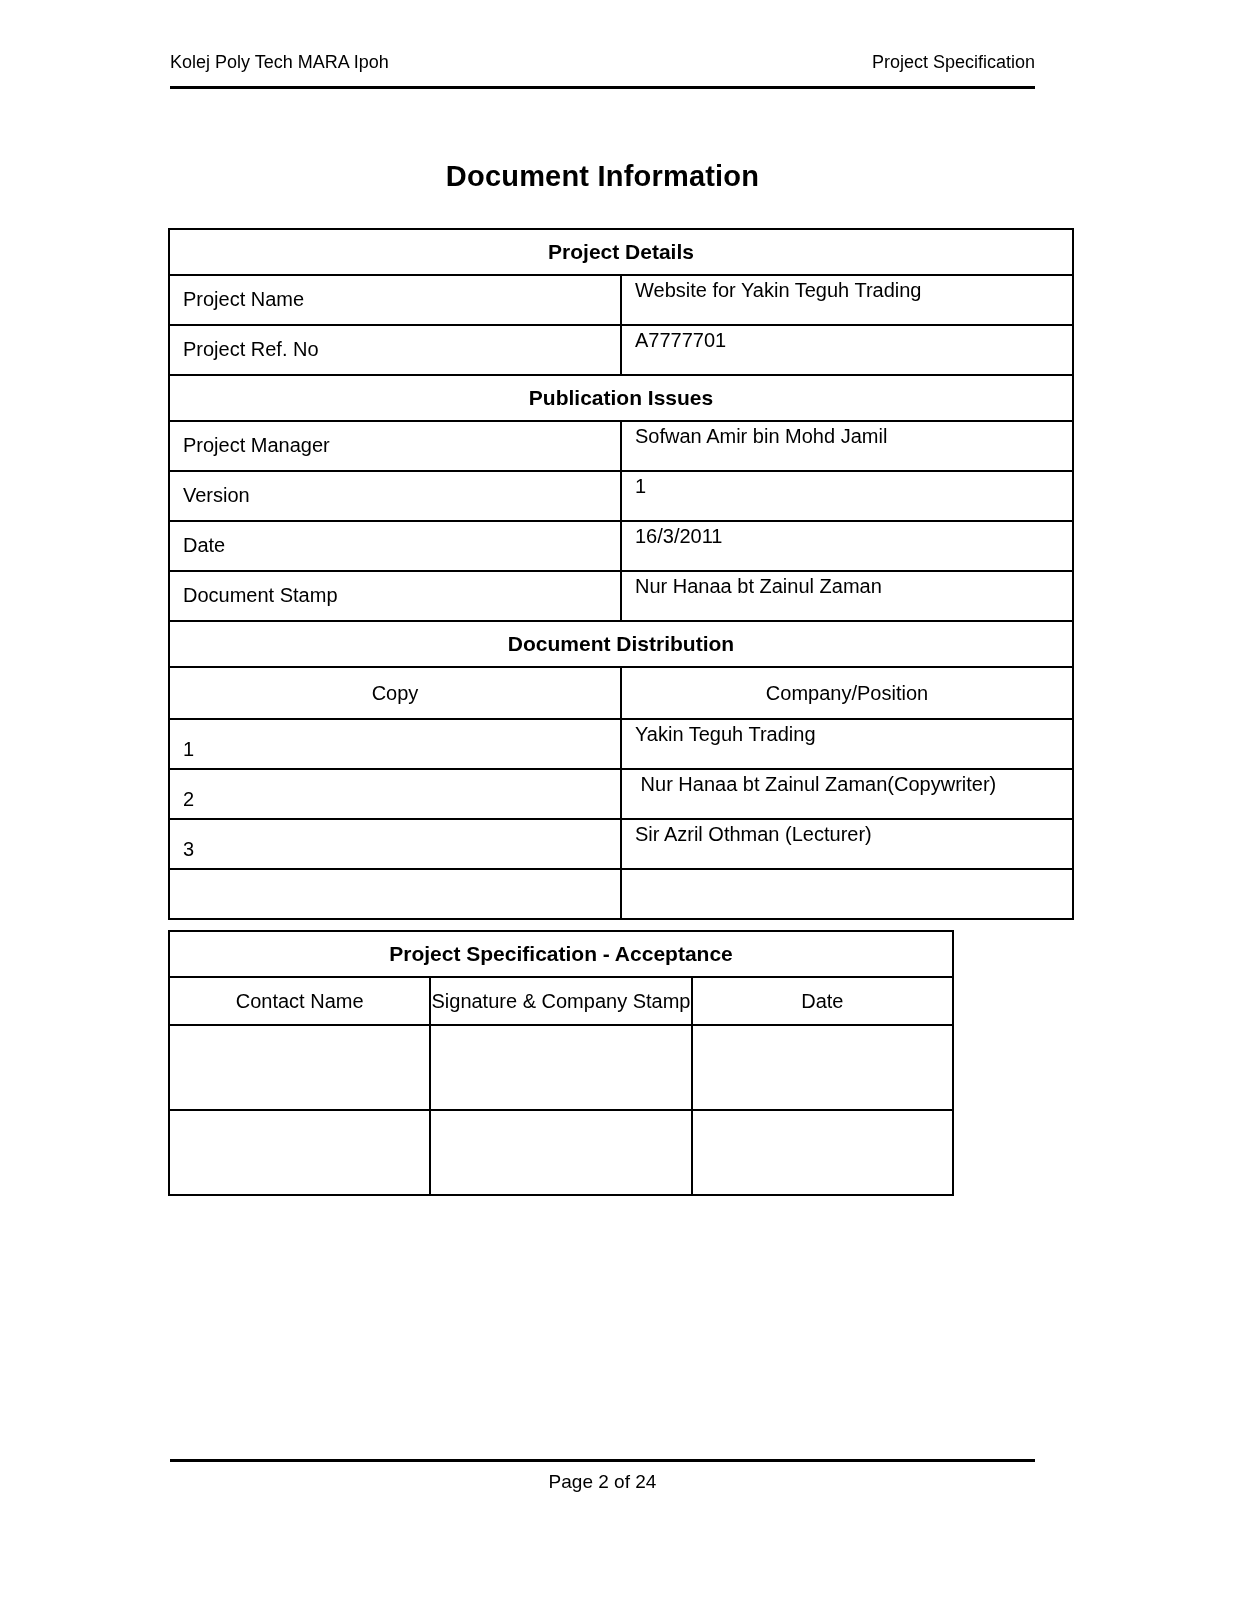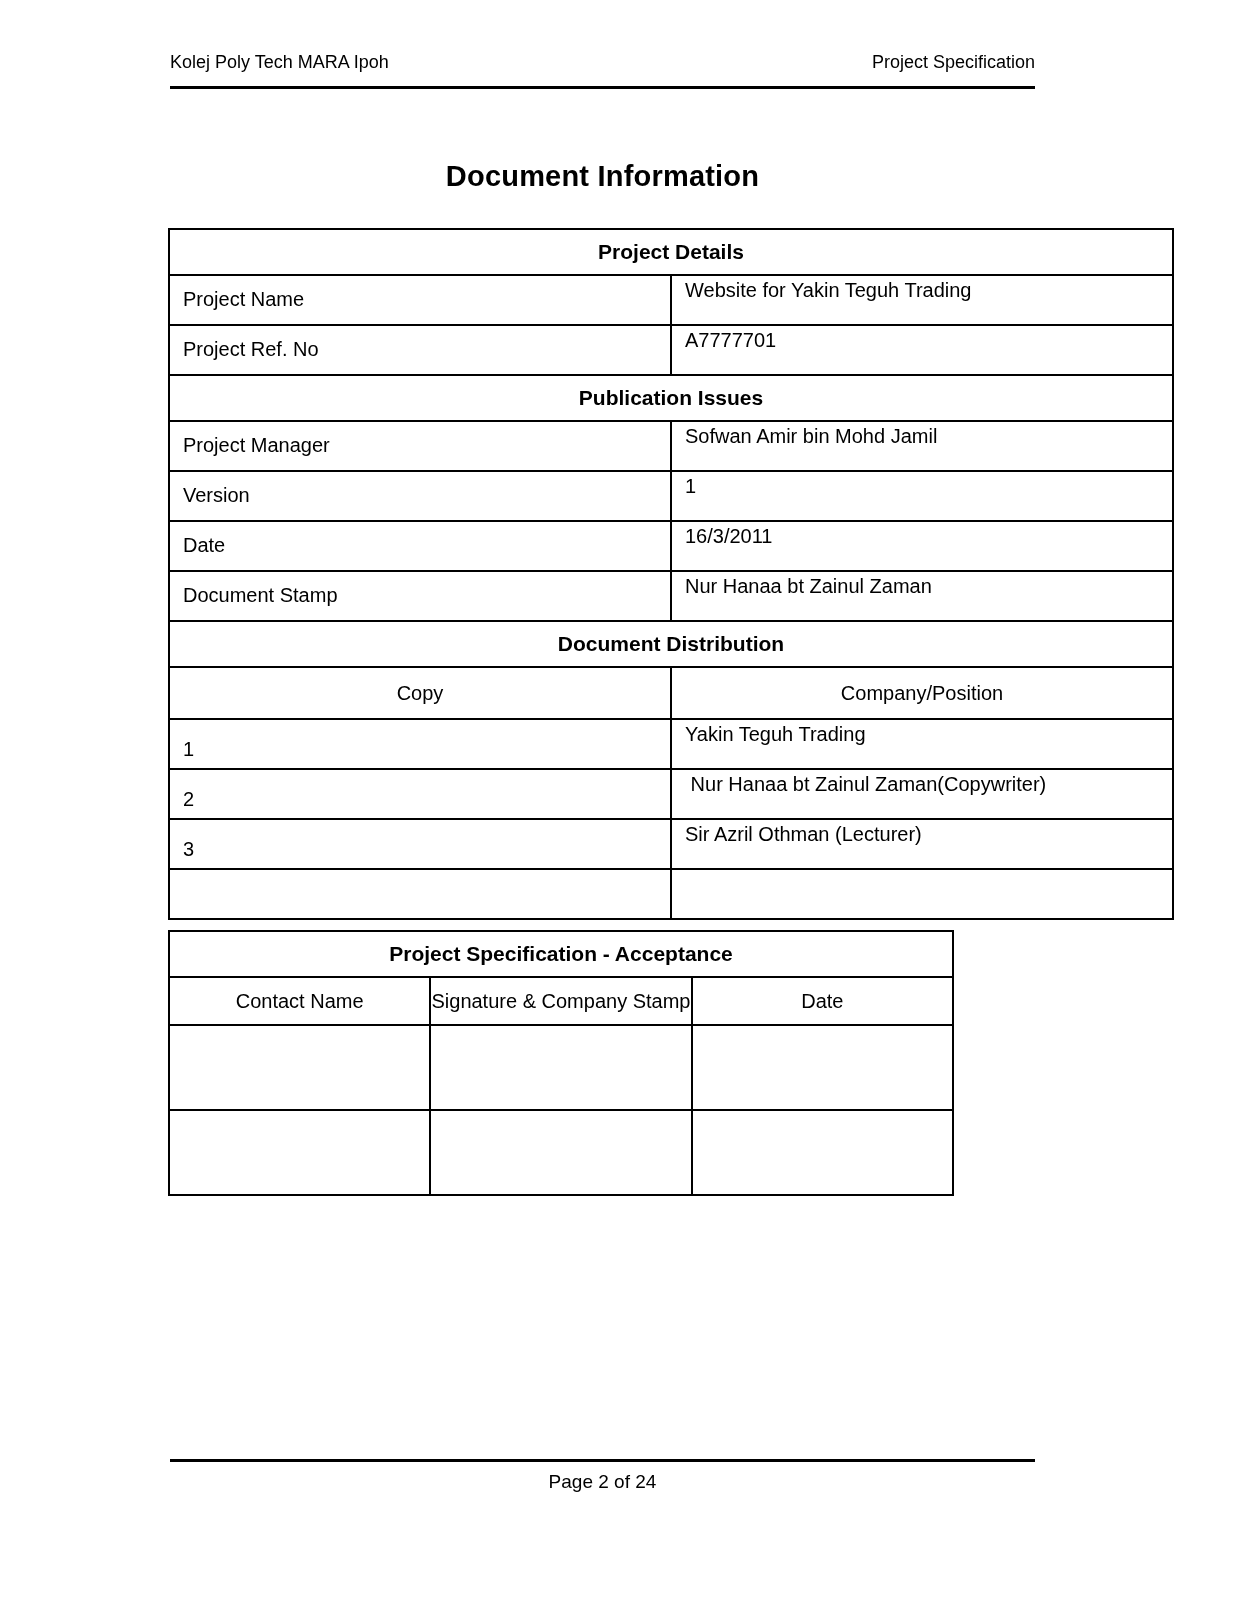--- a/index.html
+++ b/index.html
@@ -49,21 +49,21 @@
     table-layout: fixed;
   }
   td {
     border: 2px solid #000000;
     font-size: 20px;
   }
   .main-table {
     position: absolute;
     top: 228px;
     left: 168px;
-    width: 1006px;
+    width: 906px;
   }
   .section-hdr-cell {
     height: 46px;
     text-align: center;
     vertical-align: middle;
     font-weight: bold;
     font-size: 21px;
   }
   .label-cell {
     width: 276px;

